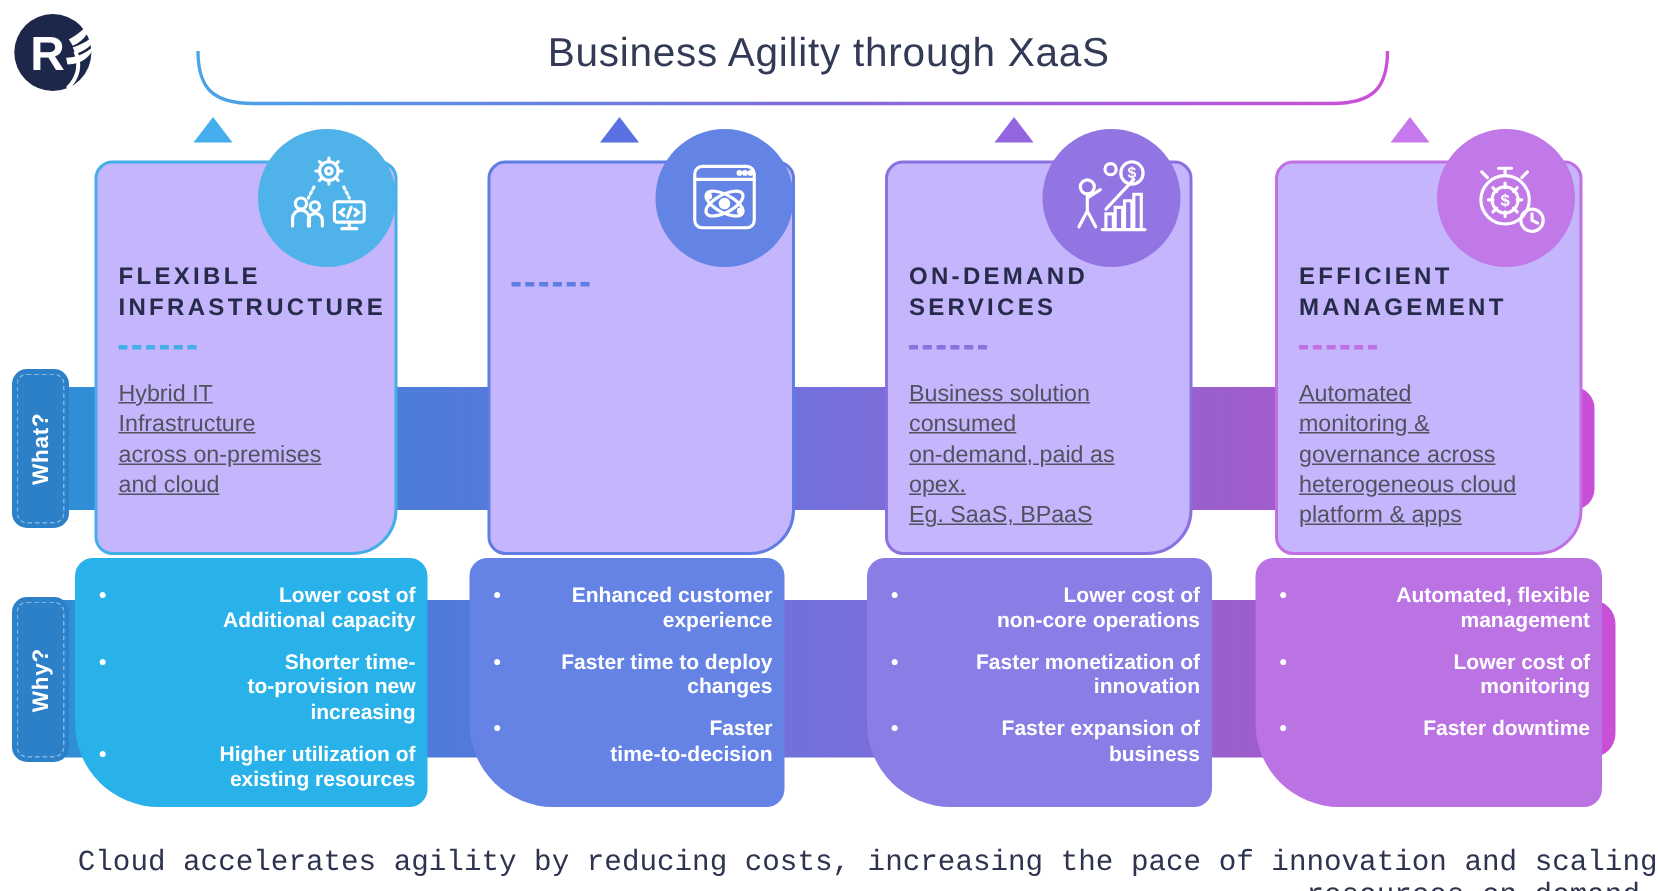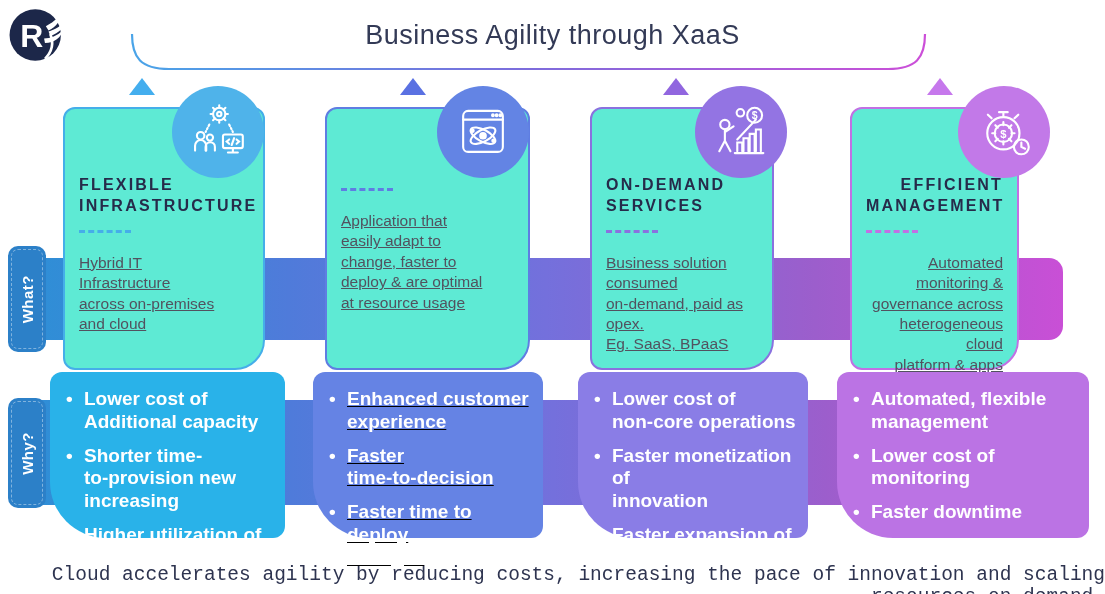--- a/index.html
+++ b/index.html
@@ -29,52 +29,52 @@
   .row-tab { position:absolute; left:8px; width:38px; background:#2C80C8; border-radius:10px;
     z-index:3; display:flex; align-items:center; justify-content:center; }
   .row-tab::before { content:""; position:absolute; inset:3px;
     border:1px dashed rgba(255,255,255,.4); border-radius:7px; }
   .row-tab span { writing-mode:vertical-rl; transform:rotate(180deg);
     color:#fff; font-size:15px; font-weight:bold; letter-spacing:.5px; }
   .row-tab.what { top:246px; height:106px; }
   .row-tab.why  { top:398px; height:110px; }
 
   
-  .what-card { position:absolute; top:107px; height:263px; background:#5eead4;
+  .what-card { position:absolute; top:107px; height:263px; background:#c4b5fd;
     border-radius:12px 12px 30px 12px; z-index:1; padding:66px 14px 0 14px; }
   .what-card.c1 { left:63px;  width:202px; border:2px solid #45AEE9; }
   .what-card.c2 { left:325px; width:205px; border:2px solid #5F7DE2; }
-  .what-card.c3 { left:590px; width:184px; border:2px solid #8A71DF; }
-  .what-card.c4 { left:850px; width:169px; border:2px solid #C170E4;text-align:right; }
+  .what-card.c3 { left:590px; width:205px; border:2px solid #8A71DF; }
+  .what-card.c4 { left:850px; width:205px; border:2px solid #C170E4; }
   .col-title { font-size:16px; font-weight:bold; color:#262B4A; letter-spacing:2.2px;
     line-height:1.3; white-space:pre-line; }
   .dash-line { width:52px; border-top:3px dashed; margin:13px 0 20px 0; }
   .c1 .dash-line { border-color:#45AEE9; } .c2 .dash-line { border-color:#5F7DE2; }
   .c3 .dash-line { border-color:#8A71DF; } .c4 .dash-line { border-color:#C170E4; }
   .what-text { font-size:15.5px; color:#52525F; line-height:1.32; white-space:pre-line;text-decoration:underline; }
 
   
   .icon-circle { position:absolute; top:86px; width:92px; height:92px; border-radius:50%;
     z-index:2; display:flex; align-items:center; justify-content:center; }
   .icon-circle.c1 { left:172px; background:#4FB3EA; }
   .icon-circle.c2 { left:437px; background:#6384E4; }
   .icon-circle.c3 { left:695px; background:#9374E3; }
   .icon-circle.c4 { left:958px; background:#C279E8; }
   .icon-circle svg { width:62px; height:62px; }
 
   
   .why-card { position:absolute; top:372px; height:166px; z-index:1;
     border-radius:12px 12px 12px 56px; padding:16px 8px 0 14px; }
   .why-card.c1 { left:50px;  width:235px; background:#29B2E9; }
-  .why-card.c2 { left:313px; width:230px; background:#6583E4;text-decoration:underline; }
+  .why-card.c2 { left:313px; width:210px; background:#6583E4; }
   .why-card.c3 { left:578px; width:230px; background:#8A7DE6; }
-  .why-card.c4 { left:837px; width:252px; background:#BB73E4; }
+  .why-card.c4 { left:837px; width:231px; background:#BB73E4; }
   .why-card ul { list-style:none; }
-  .why-card li { position:relative; padding-left:20px; color:#fff; font-size:19px;
-    font-weight:bold; line-height:1.2; margin-bottom:11px; white-space:pre-line; }
+  .why-card li { position:relative; padding-left:20px; color:#fff; font-size:14px;
+    font-weight:bold; line-height:1.2; margin-bottom:11px; white-space:pre-line;text-align:right; }
   .why-card li::before { content:"•"; position:absolute; left:2px; top:0; color:#fff; }
 
   .caption { position:absolute; left:0; right:0; top:564px; text-align:right;
     font-size:19.5px; color:#2E3450;font-family:Liberation Mono, monospace; }
 </style>
 </head>
 <body>
 
 <div class="canvas">
 
@@ -117,25 +117,20 @@
     <div class="col-title">FLEXIBLE
 INFRASTRUCTURE</div>
     <div class="dash-line"></div>
     <div class="what-text">Hybrid IT
 Infrastructure
 across on-premises
 and cloud</div>
   </div>
   <div class="what-card c2">
     <div class="dash-line"></div>
-    <div class="what-text">Application that
-easily adapt to
-change, faster to
-deploy &amp; are optimal
-at resource usage</div>
   </div>
   <div class="what-card c3">
     <div class="col-title">ON-DEMAND
 SERVICES</div>
     <div class="dash-line"></div>
     <div class="what-text">Business solution
 consumed
 on-demand, paid as
 opex.
 Eg. SaaS, BPaaS</div>
@@ -213,24 +208,24 @@
 to-provision new
 increasing</li>
       <li>Higher utilization of
 existing resources</li>
     </ul>
   </div>
   <div class="why-card c2">
     <ul>
       <li>Enhanced customer
 experience</li>
+      <li>Faster time to deploy
+changes</li>
       <li>Faster
 time-to-decision</li>
-      <li>Faster time to deploy
-changes</li>
     </ul>
   </div>
   <div class="why-card c3">
     <ul>
       <li>Lower cost of
 non-core operations</li>
       <li>Faster monetization of
 innovation</li>
       <li>Faster expansion of
 business</li>

